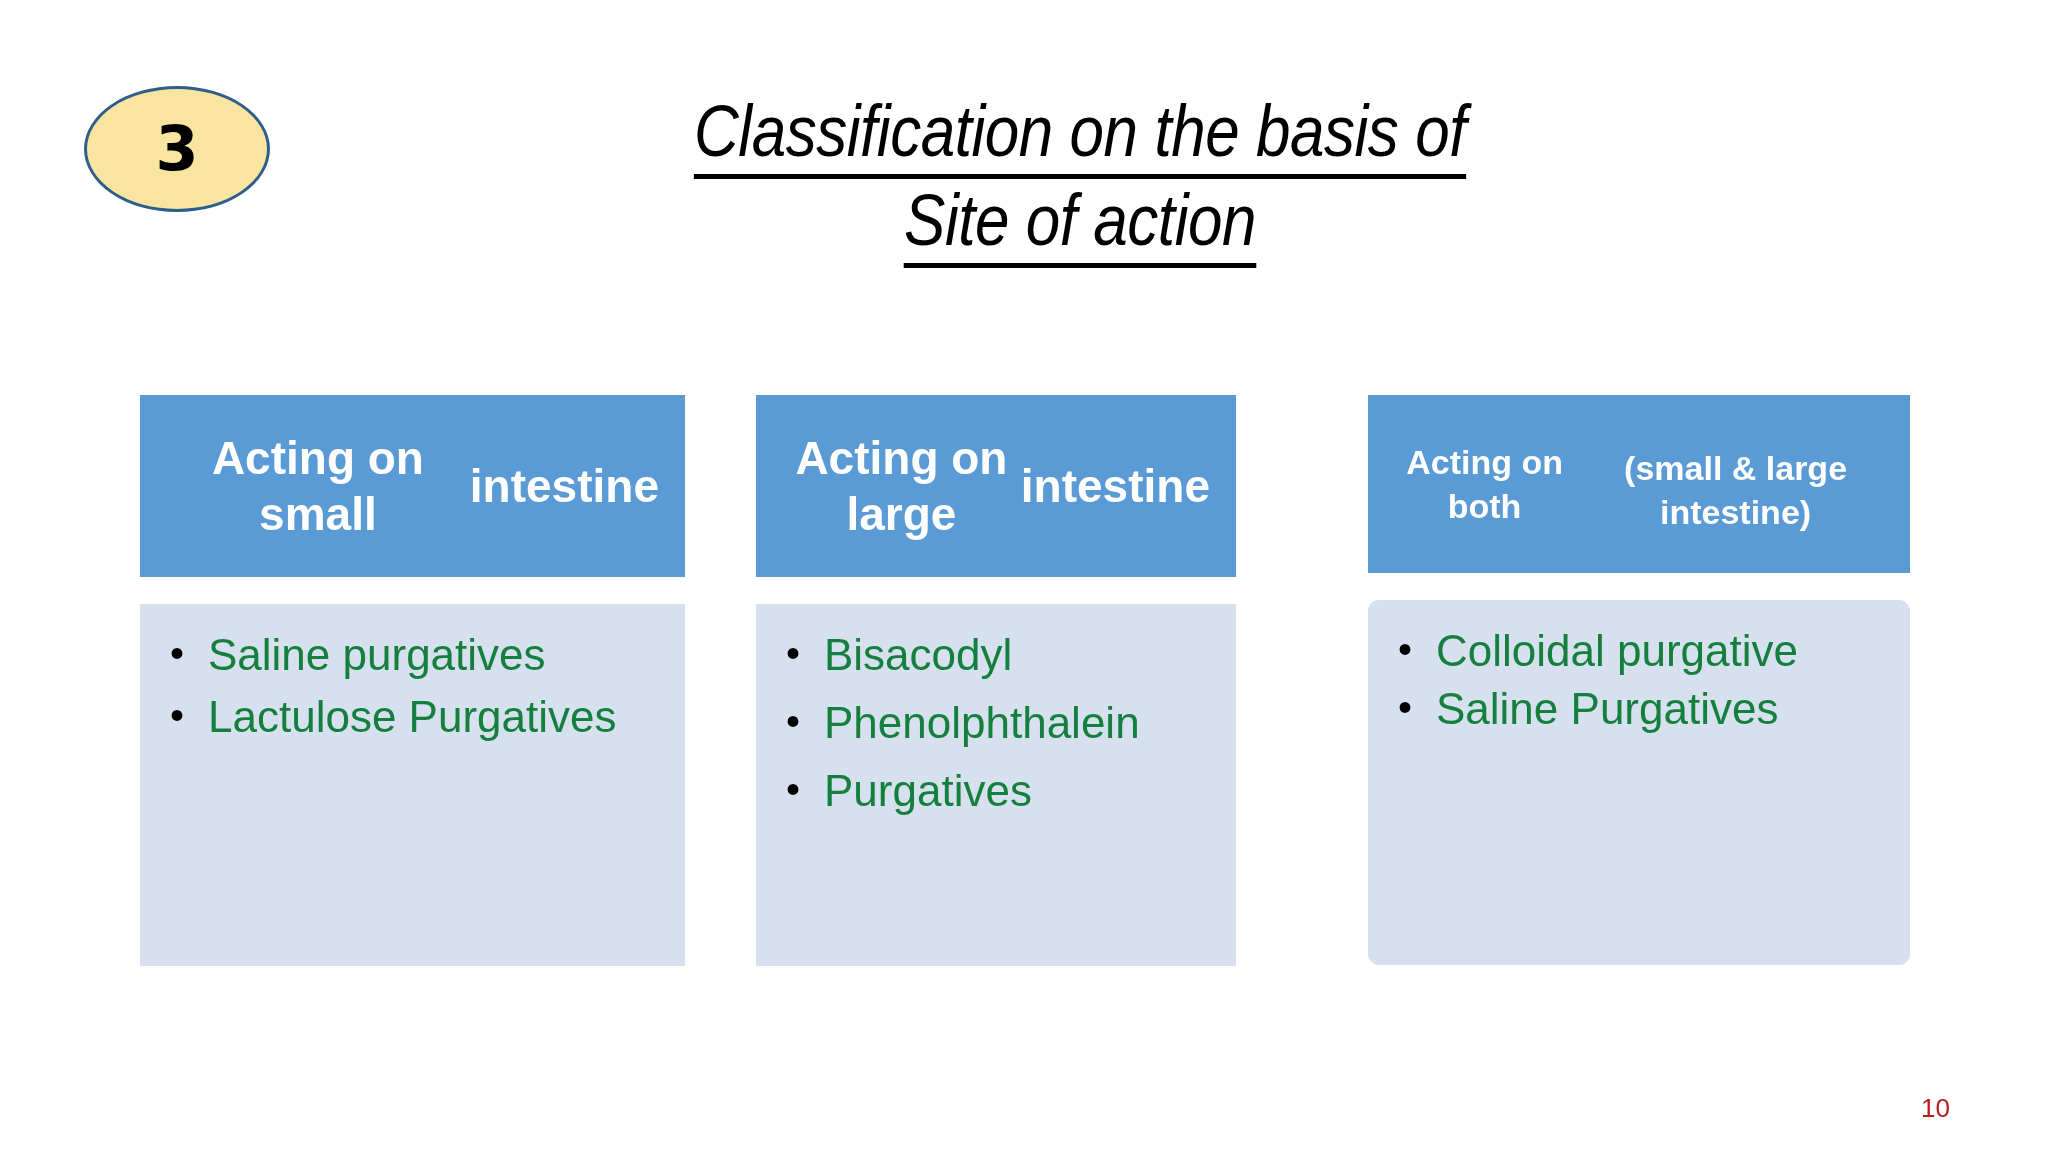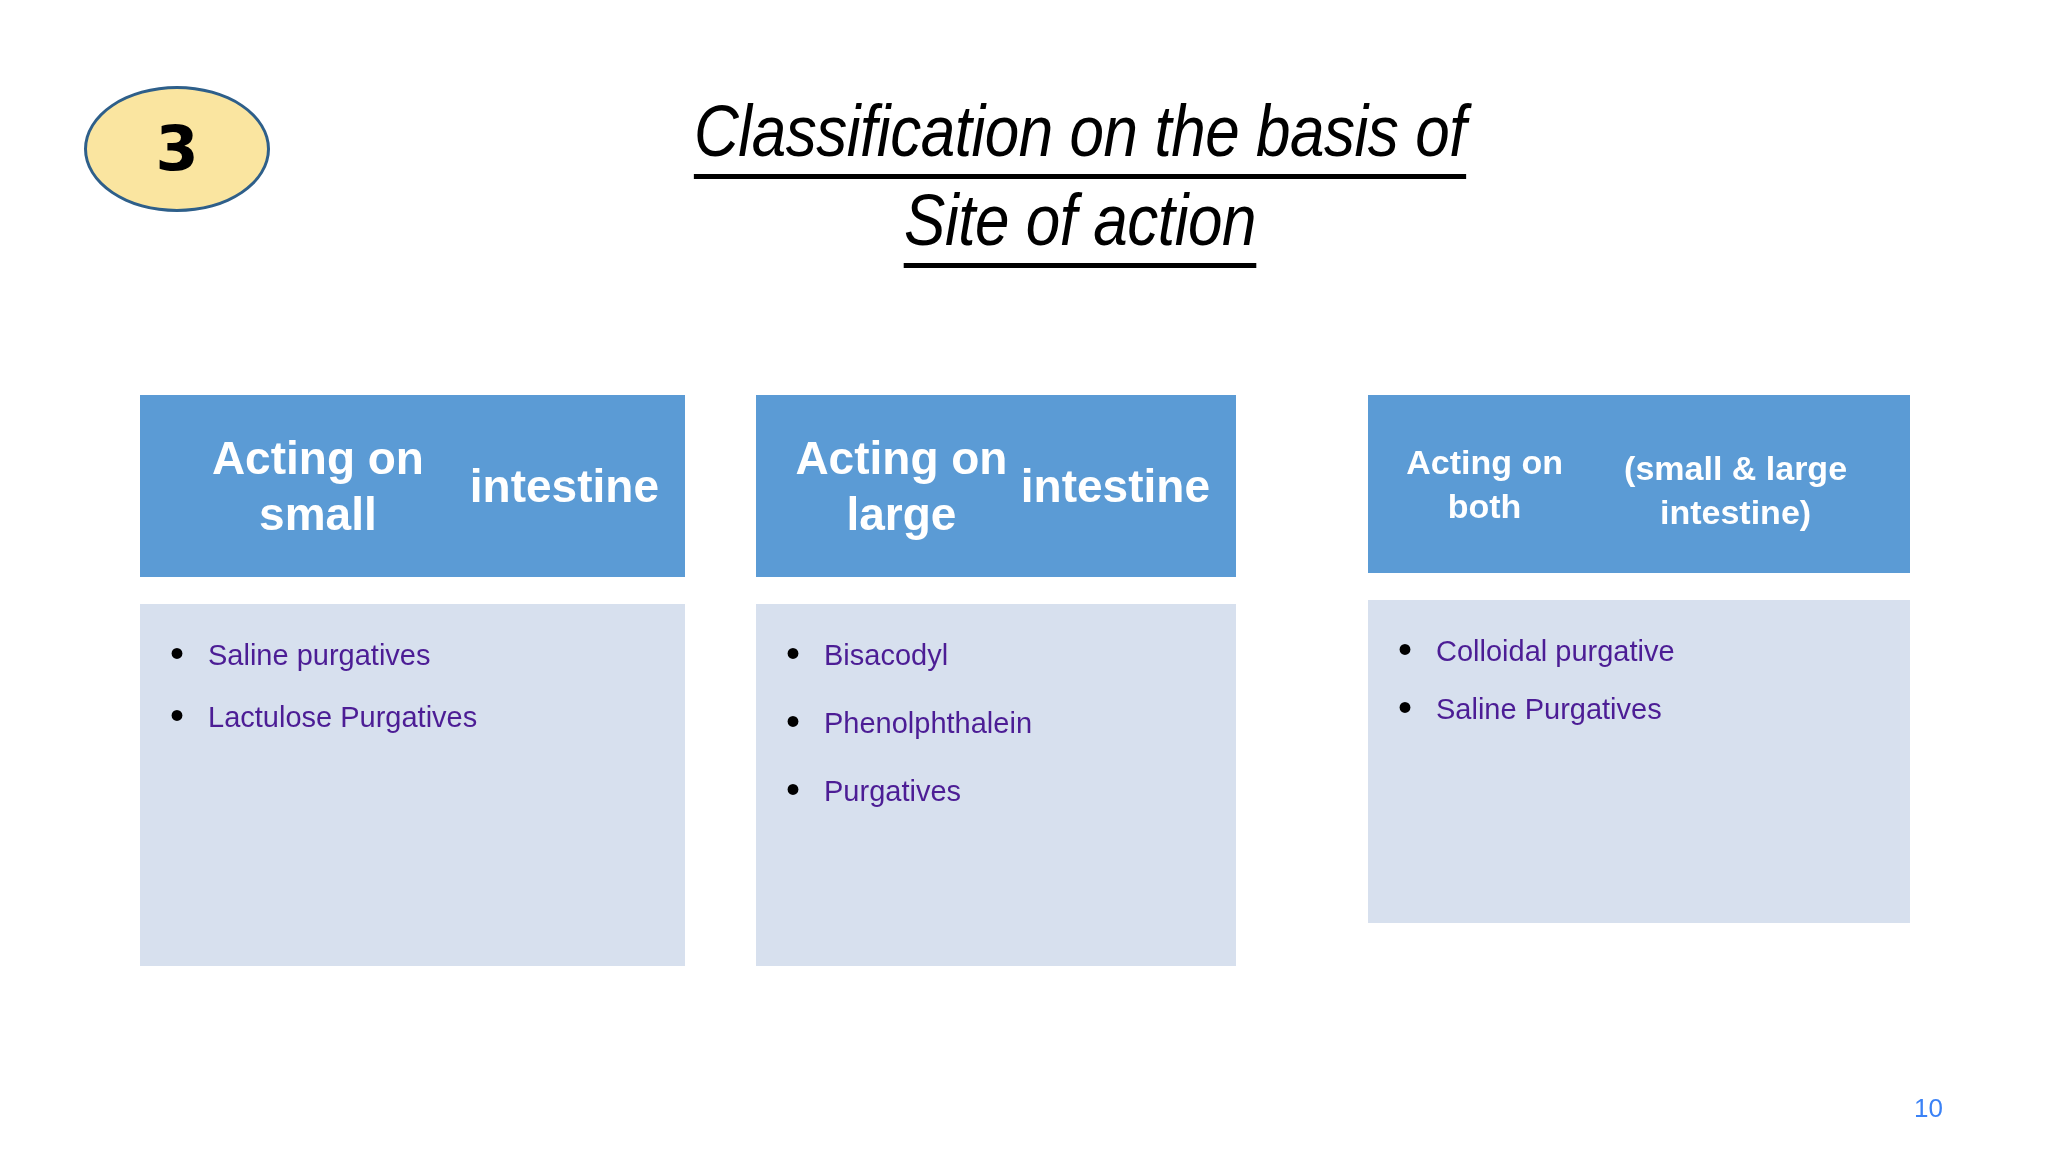--- a/index.html
+++ b/index.html
@@ -114,54 +114,54 @@
   }
 
   .col-body {
     margin-top: 27px;
     background: #D7E0EE;
     box-sizing: border-box;
     padding: 24px 18px 24px 16px;
   }
   .col-1 .col-body { height: 362px; }
   .col-2 .col-body { height: 362px; }
-  .col-3 .col-body { height: 323px; }
+  .col-3 .col-body { height: 365px; border-radius: 11px; }
 
   .bullet-list {
     list-style: none;
     margin: 0;
     padding: 0;
   }
   .bullet-item {
     position: relative;
     padding-left: 52px;
-    font-size: 29px;
+    font-size: 44px;
     line-height: 54px;
-    color: #4c1d95;
+    color: #15803d;
     margin-bottom: 8px;
   }
   .bullet-item::before {
     content: "\2022";
     position: absolute;
     left: 14px;
     top: -2px;
     font-size: 40px;
     line-height: 54px;
     color: #000000;
   }
   .col-2 .bullet-item { margin-bottom: 14px; }
   .col-3 .bullet-item { margin-bottom: 4px; }
 
   
   .page-number {
     position: absolute;
-    right: 105px;
+    right: 98px;
     bottom: 28px;
     font-size: 26px;
-    color: #3b82f6;
+    color: #b91c1c;
   }
 </style>
 </head>
 <body>
 
 <div class="badge-ellipse">
   <span class="badge-number">3</span>
 </div>
 
 <div class="title-block">

